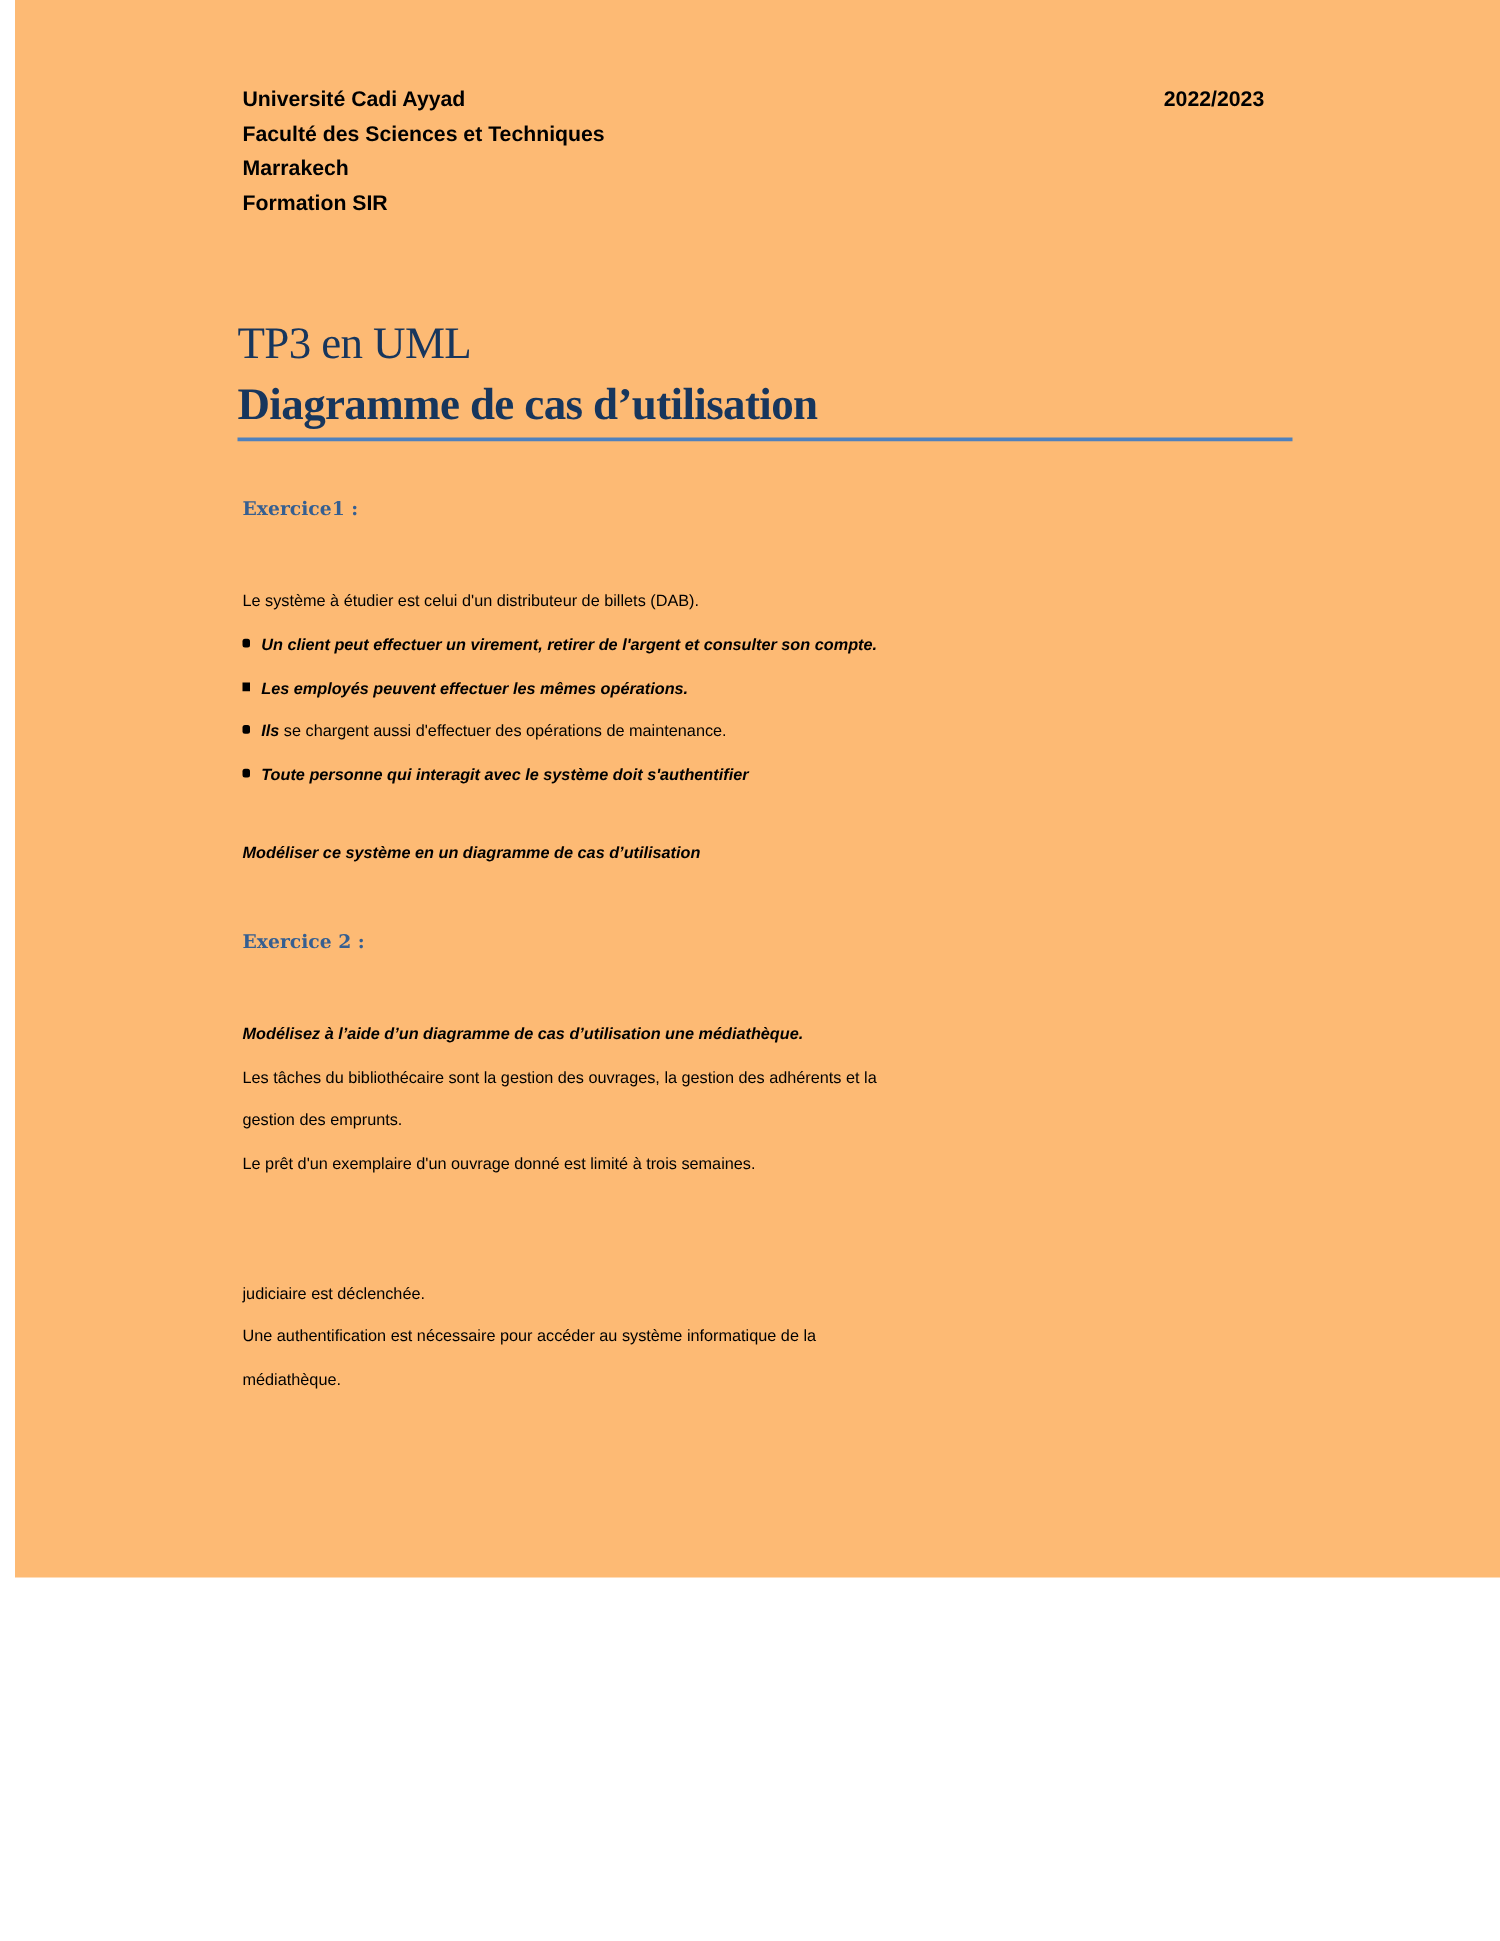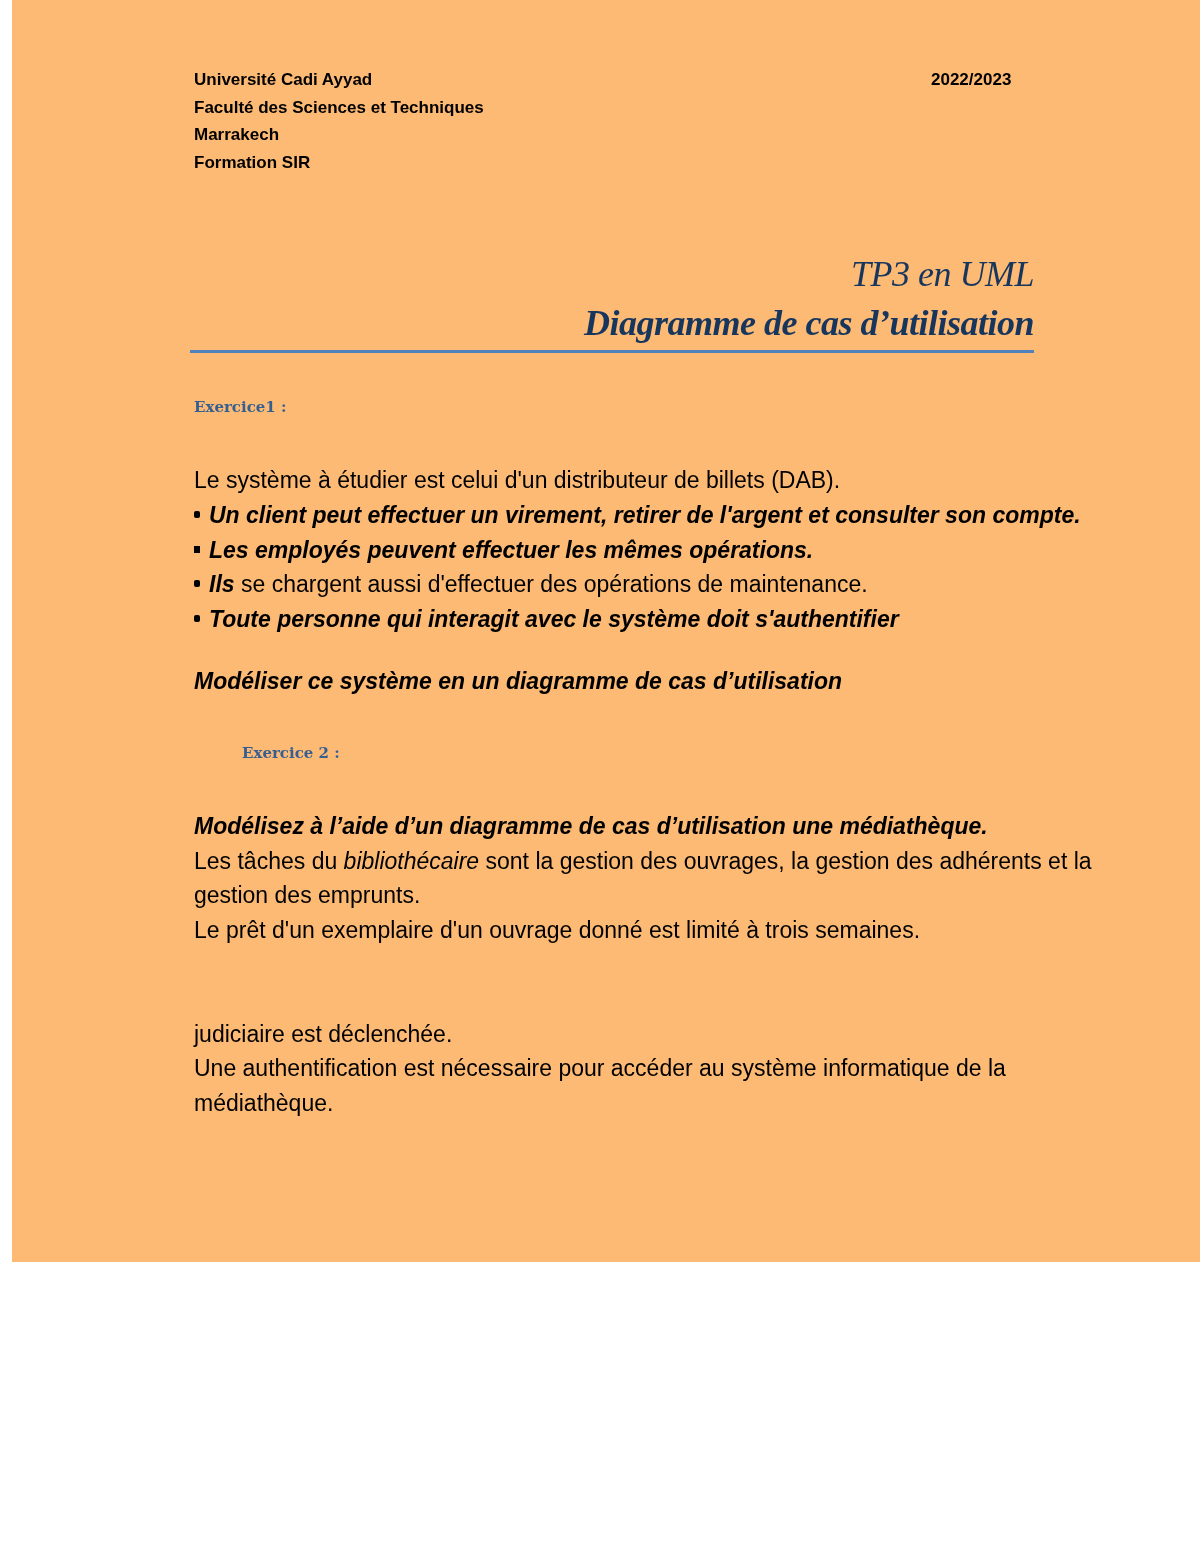--- a/index.html
+++ b/index.html
@@ -4,30 +4,30 @@
 <style>
   html, body { margin: 0; padding: 0; background: #ffffff; }
   body { width: 1200px; height: 1553px; position: relative; overflow: hidden; color: #000; }
   .page { position: absolute; left: 12px; top: 0; width: 1200px; height: 1262px; background: #fdba74; }
   .sans { font-family: "Liberation Sans", "DejaVu Sans", sans-serif; }
 
   .header-left { position: absolute; left: 182px; top: 66px; font-size: 17px; font-weight: bold; line-height: 27.5px; }
   .header-left div { white-space: nowrap; }
   .header-right { position: absolute; left: 919px; top: 66px; font-size: 17px; font-weight: bold; line-height: 27.5px; }
 
-  .title-block { position: absolute; left: 178px; top: 250px; width: 844px; text-align: right; color: #17365d; font-style: italic; }
+  .title-block { position: absolute; left: 178px; top: 250px; width: 844px; text-align: left; color: #17365d; }
   .title-line1 { font-size: 36px; line-height: 48px; font-family: "Liberation Serif", "DejaVu Serif", serif; letter-spacing: -0.5px; }
   .title-line2 { font-size: 36px; line-height: 50px; font-weight: bold; font-family: "Liberation Serif", "DejaVu Serif", serif; letter-spacing: -0.5px; }
   .title-rule { position: absolute; left: 178px; top: 350px; width: 844px; height: 3px; background: #4f81bd; }
 
   .h-ex { position: absolute; left: 182px; font-size: 15px; font-weight: bold; color: #365f91; font-family: "DejaVu Serif", "Liberation Serif", serif; }
 
-  .para { position: absolute; left: 182px; font-size: 23px; line-height: 35px; white-space: nowrap; }
+  .para { position: absolute; left: 182px; font-size: 13px; line-height: 35px; white-space: nowrap; }
   .b { font-weight: bold; font-style: italic; }
-  .i { font-style: italic; }
+  .i { }
   .bullet { display: inline-block; width: 6px; height: 7px; background: #000; border-radius: 2px; margin-right: 9px; vertical-align: middle; position: relative; top: -2px; }
 </style>
 </head>
 <body>
 
 <div class="page">
 
   <div class="header-left sans">
     <div>Université Cadi Ayyad</div>
     <div>Faculté des Sciences et Techniques</div>
@@ -54,21 +54,21 @@
   </div>
   <div class="para sans" style="top:602px;">
     <span class="bullet"></span><span class="b">Toute personne qui interagit avec le système doit s'authentifier</span><span></span>
   </div>
   <div class="para sans" style="top:567px;">
     <span class="bullet"></span><span class="b">Ils</span><span> se chargent aussi d'effectuer des opérations de maintenance.</span>
   </div>
 
   <div class="para sans b" style="top:664px;text-align:center;">Modéliser ce système en un diagramme de cas d’utilisation</div>
 
-  <div class="h-ex" style="top:744px;margin-left:48px;">Exercice 2 :</div>
+  <div class="h-ex" style="top:744px;">Exercice 2 :</div>
 
   <div class="para sans b" style="top:809px;">Modélisez à l’aide d’un diagramme de cas d’utilisation une médiathèque.</div>
 
   <div class="para sans" style="top:844px;">
     <span>Les tâches du </span><span class="i">bibliothécaire</span><span> sont la gestion des ouvrages, la gestion des adhérents et la</span>
   </div>
   <div class="para sans" style="top:878px;">gestion des emprunts.</div>
   <div class="para sans" style="top:913px;"> Le prêt d'un exemplaire d'un ouvrage donné est limité à trois semaines.</div>
   <div class="para sans" style="top:1017px;">judiciaire est déclenchée.</div>
   <div class="para sans" style="top:1051px;">Une authentification est nécessaire pour accéder au système informatique de la</div>

